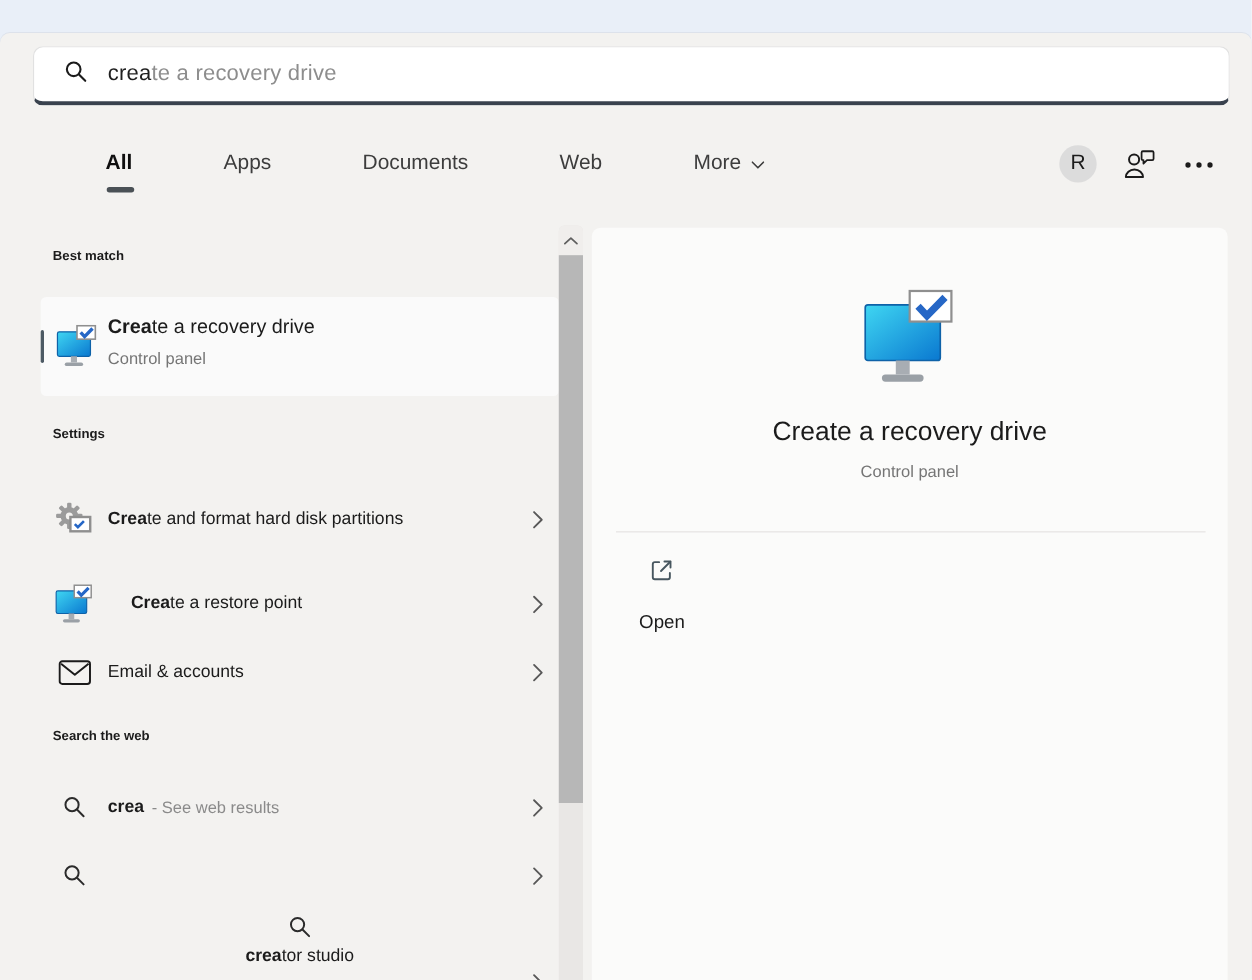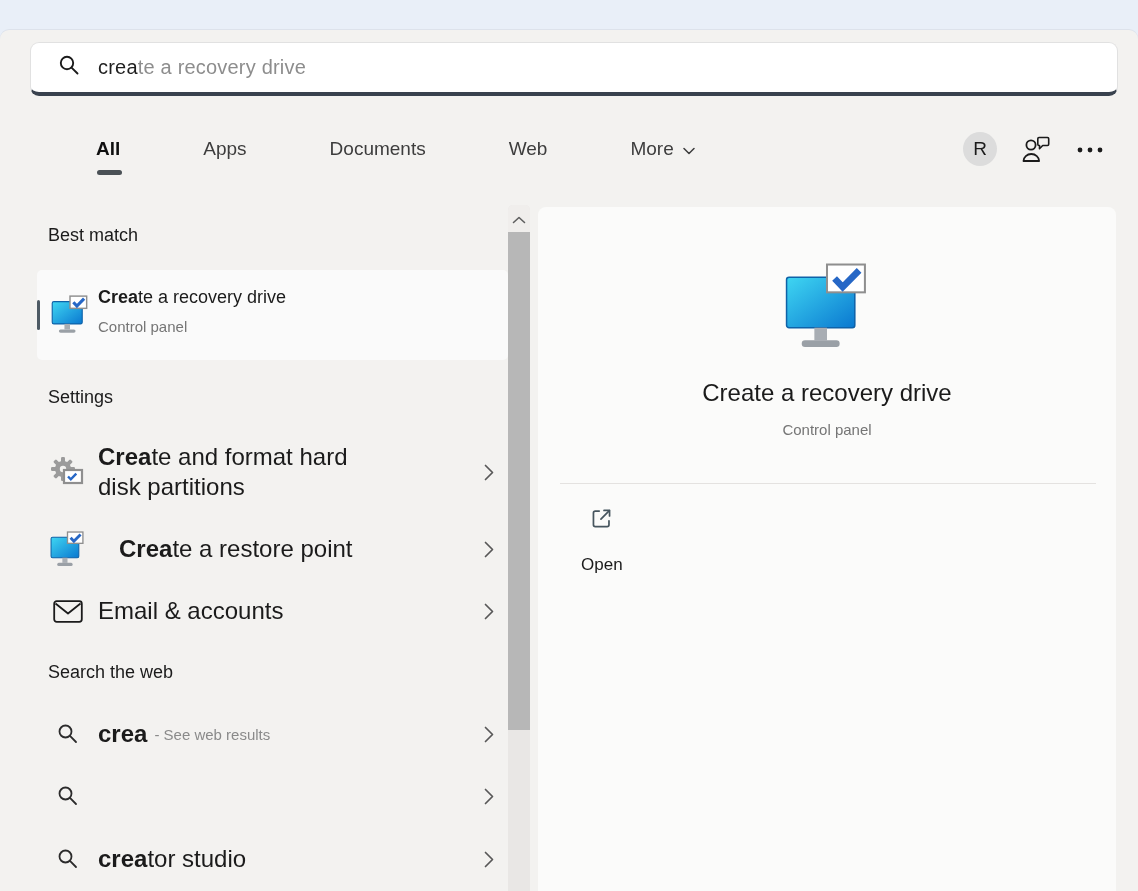--- a/index.html
+++ b/index.html
@@ -17,44 +17,44 @@
   .tabbar{position:absolute;left:48px;top:108px;display:flex;gap:35px;align-items:flex-start;}
   .tab{font-size:19px;color:#3d3d3d;position:relative;padding-bottom:15px;display:flex;align-items:flex-start;gap:9px;margin-left:48px;}
   .tab.active{color:#0f0f0f;font-weight:700;}
   .tab.active::after{content:"";position:absolute;left:1px;bottom:0;width:25px;height:5px;background:#4a5156;border-radius:3px;}
   .avatar{position:absolute;left:963px;top:102px;width:34px;height:34px;border-radius:50%;background:#dcdcdc;display:flex;align-items:center;justify-content:center;font-size:19px;color:#1b1b1b;}
   .head-btn{position:absolute;top:102px;width:36px;height:36px;display:flex;align-items:center;justify-content:center;}
   .feedback-btn{left:1018px;}
   .more-btn{left:1072px;}
 
   
-  .section-header{position:absolute;left:48px;font-size:18px;font-weight:400;color:#1b1b1b;}
+  .section-header{position:absolute;left:48px;font-size:12px;font-weight:700;color:#1b1b1b;}
   .hdr-best{top:195px;}
   .hdr-settings{top:357px;}
   .hdr-web{top:632px;}
 
   .best-match-item{position:absolute;left:37px;top:240px;width:471px;height:90px;background:#fafafa;border-radius:5px;}
   .accent{position:absolute;left:0;top:30px;width:3px;height:30px;background:#4d5a64;border-radius:2px;}
   .bm-icon{position:absolute;left:13px;top:25px;}
   .bm-title{position:absolute;left:61px;top:17px;font-size:18px;color:#1b1b1b;}
   .bm-sub{position:absolute;left:61px;top:48px;font-size:15px;color:#757575;}
   .match{font-weight:700;}
 
   .row{position:absolute;left:37px;width:471px;display:flex;align-items:center;}
   .row .icon-col{width:61px;display:flex;justify-content:center;flex:none;}
-  .row .label{font-size:24px;color:#1b1b1b;line-height:30px;}
+  .row .label{font-size:16px;color:#1b1b1b;line-height:30px;}
   .row .note{font-size:15px;color:#8a8a8a;margin-left:7px;}
   .row .chev{margin-left:auto;margin-right:14px;flex:none;display:flex;}
   .r-s1{top:400px;height:84px;}
   .r-s1 .label{width:285px;}
   .r-s2{top:490px;height:58px;gap:21px;}
   .r-s3{top:554px;height:54px;}
   .r-w1{top:676px;height:56px;}
   .r-w2{top:738px;height:56px;}
-  .r-w3{top:801px;height:56px;}
+  .r-w3{top:801px;height:56px;flex-direction:column;}
 
   
   .scrollbar{position:absolute;left:508px;top:175px;width:22px;height:686px;background:#e9e7e5;border-radius:5px 5px 0 0;}
   .scroll-up{position:absolute;left:0;top:0;width:22px;height:27px;display:flex;align-items:center;justify-content:center;background:#f0eeec;border-radius:5px 5px 0 0;}
   .scroll-thumb{position:absolute;left:0;top:27px;width:22px;height:498px;background:#b7b7b7;}
 
   
   .detail{position:absolute;left:538px;top:177px;width:578px;height:684px;background:#fbfbfa;border-radius:8px 8px 0 0;}
   .d-icon{position:absolute;left:50%;top:55px;transform:translateX(-50%);}
   .d-title{position:absolute;left:0;top:172px;width:100%;text-align:center;font-size:24px;color:#1b1b1b;}

